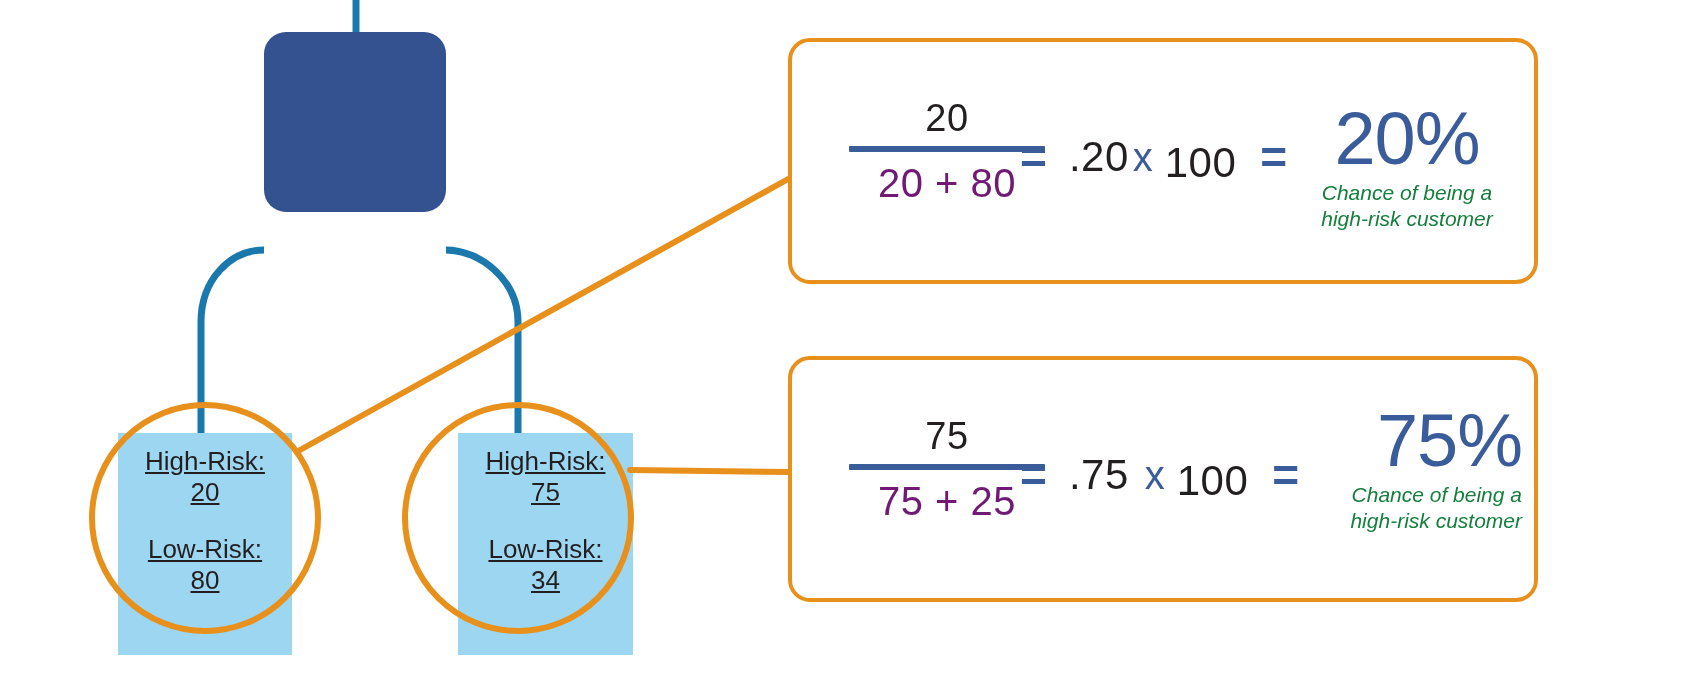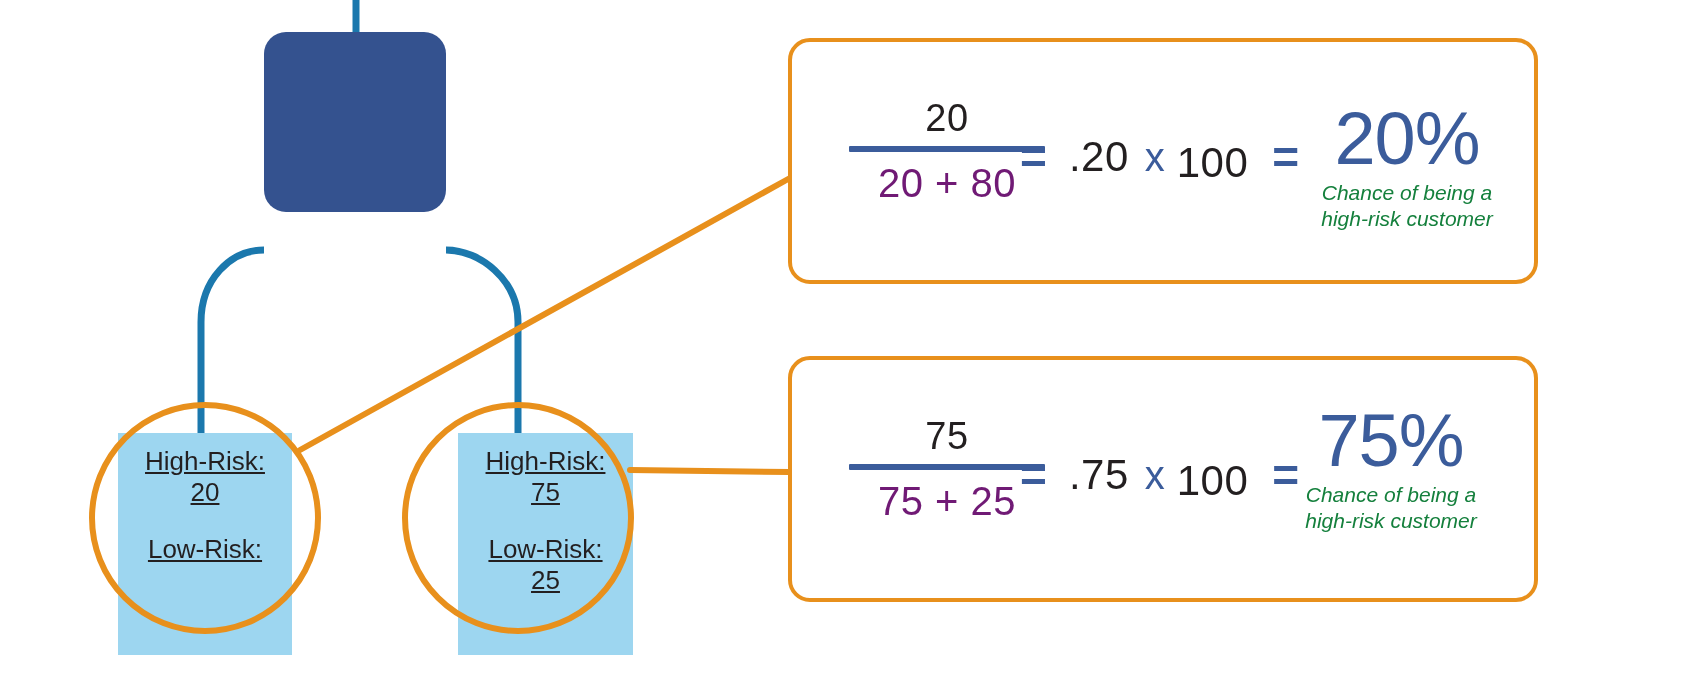--- a/index.html
+++ b/index.html
@@ -145,42 +145,43 @@
 
     <polyline points="300,450 790,178" fill="none" stroke="#E8901C" stroke-width="6" stroke-linejoin="round" stroke-linecap="round"></polyline>
     <polyline points="630,470 790,472" fill="none" stroke="#E8901C" stroke-width="6" stroke-linejoin="round" stroke-linecap="round"></polyline>
   </svg>
 
   <div class="leaf-text" style="left:118px;top:446px;width:174px;">
     <span class="row">High-Risk:</span>
     <span class="row">20</span>
     <span class="gap"></span>
     <span class="row">Low-Risk:</span>
+    <span class="row">80</span>
   </div>
 
   <div class="leaf-text" style="left:458px;top:446px;width:175px;">
     <span class="row">High-Risk:</span>
     <span class="row">75</span>
     <span class="gap"></span>
     <span class="row">Low-Risk:</span>
-    <span class="row">25</span>
+    <span class="row">34</span>
   </div>
 
   <div class="callout" style="left:788px;top:38px;width:750px;height:246px;">
     <div class="callout-inner">
 
       <div class="fraction" style="left:50px;top:54px;width:210px;">
         <div class="frac-num">20</div>
         <div class="frac-bar" style="width:196px;"></div>
         <div class="frac-den">20 + 80</div>
       </div>
 
       <div class="eq-run" style="left:228px;top:88px;">
         <span class="eq-sign" style="margin-right:22px;">=</span>
-        <span class="eq-dec" style="margin-right:16px;">.20</span>
+        <span class="eq-dec" style="margin-right:4px;">.20</span>
         <span class="eq-times" style="margin-right:12px;">x</span>
         <span class="eq-hundred" style="margin-right:24px;">100</span>
         <span class="eq-sign">=</span>
       </div>
 
       <div class="result-block" style="left:500px;top:60px;width:230px;">
         <div class="result-pct">20%</div>
         <div class="result-caption">Chance of being a</div>
         <div class="result-caption" style="margin-top:0;">high-risk customer</div>
       </div>
@@ -198,21 +199,21 @@
       </div>
 
       <div class="eq-run" style="left:228px;top:88px;">
         <span class="eq-sign" style="margin-right:22px;">=</span>
         <span class="eq-dec" style="margin-right:16px;">.75</span>
         <span class="eq-times" style="margin-right:12px;">x</span>
         <span class="eq-hundred" style="margin-right:24px;">100</span>
         <span class="eq-sign">=</span>
       </div>
 
-      <div class="result-block" style="left:484px;top:44px;width:230px;">
+      <div class="result-block" style="left:500px;top:44px;width:230px;text-align:right;">
         <div class="result-pct">75%</div>
         <div class="result-caption">Chance of being a</div>
         <div class="result-caption" style="margin-top:0;">high-risk customer</div>
       </div>
 
     </div>
   </div>
 
 </div>
 

